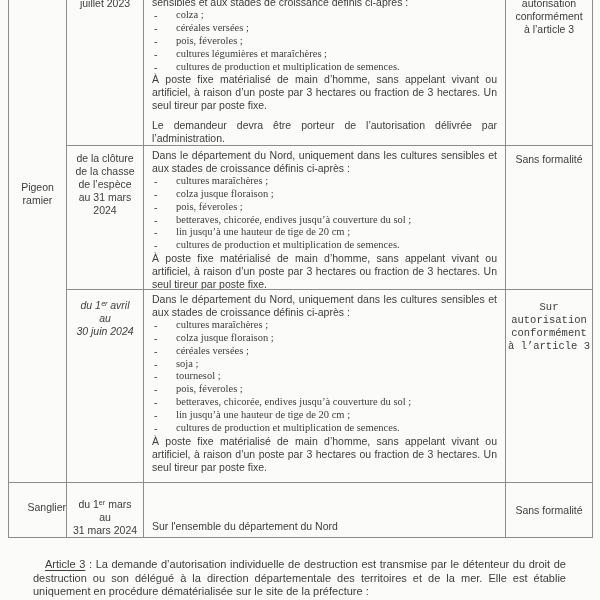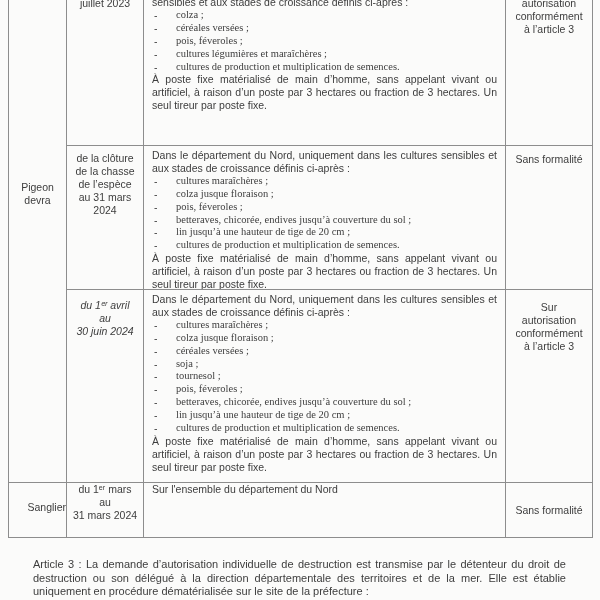--- a/index.html
+++ b/index.html
@@ -26,54 +26,54 @@
     line-height:13px;
   }
   .species{grid-column:1;text-align:center;}
   .species.pigeon{grid-row:1/4;padding-top:185px;}
   .species.sanglier{grid-row:4;display:flex;align-items:center;justify-content:flex-end;padding-bottom:6px;}
 
   .plines{white-space:pre-line;}
   .period{text-align:center;padding-top:6px;}
   .period.r1{padding-top:1px;}
   .period.r3{padding-top:9px;font-style:italic;}
-  .period.vcenter{display:flex;align-items:flex-start;justify-content:center;padding-top:0;}
+  .period.vcenter{display:flex;align-items:flex-end;justify-content:center;padding-top:0;}
 
   .content{padding:3px 8px 0 8px;line-height:12.9px;}
   .content.r1{padding-top:0;}
-  .content.ccenter{display:flex;align-items:flex-start;padding:0 8px 4px 8px;}
+  .content.ccenter{display:flex;align-items:flex-end;padding:0 8px 4px 8px;}
   .content p{margin:0;}
   .just{text-align:justify;}
   .note{margin-top:7px !important;}
 
   .li{display:flex;}
   .dash{flex:none;width:24px;padding-left:2px;box-sizing:border-box;}
   .lt{flex:1;font-family:Liberation Serif, serif;}
 
   .formality{text-align:center;padding-top:7px;}
   .formality.r1{padding-top:1px;}
-  .formality.r3{padding-top:11px;}
+  .formality.r3{padding-top:11px;font-family:Liberation Mono, monospace;}
   .formality.vcenter{display:flex;align-items:center;justify-content:center;padding-top:0;}
 
   
   .footer{
     position:absolute;left:33px;top:558px;width:533px;
     font-size:11px;line-height:13.5px;text-align:justify;
   }
-  .alabel{text-underline-offset:2px;}
+  .alabel{text-decoration:underline;text-underline-offset:2px;margin-left:12px;}
 </style>
 </head>
 <body>
 
 <div class="sheet">
 
   <div class="tbl">
 
     <div class="c species pigeon">
-      <span>Pigeon devra</span>
+      <span>Pigeon ramier</span>
     </div>
 
     <div class="c period r1">
       <div class="plines">juillet 2023</div>
     </div>
     <div class="c content r1">
       <p class="just">sensibles et aux stades de croissance définis ci-après :</p>
       <div>
           <div class="li">
             <span class="dash">-</span>
@@ -90,20 +90,21 @@
           <div class="li">
             <span class="dash">-</span>
             <span class="lt">cultures légumières et maraîchères ;</span>
           </div>
           <div class="li">
             <span class="dash">-</span>
             <span class="lt">cultures de production et multiplication de semences.</span>
           </div>
         </div>
       <p class="just">À poste fixe matérialisé de main d’homme, sans appelant vivant ou artificiel, à raison d’un poste par 3 hectares ou fraction de 3 hectares. Un seul tireur par poste fixe.</p>
+      <p class="just note">Le demandeur devra être porteur de l’autorisation délivrée par l’administration.</p>
     </div>
     <div class="c formality r1">
       <div class="plines">autorisation
 conformément
 à l’article 3</div>
     </div>
 
     <div class="c period">
       <div class="plines">de la clôture
 de la chasse

